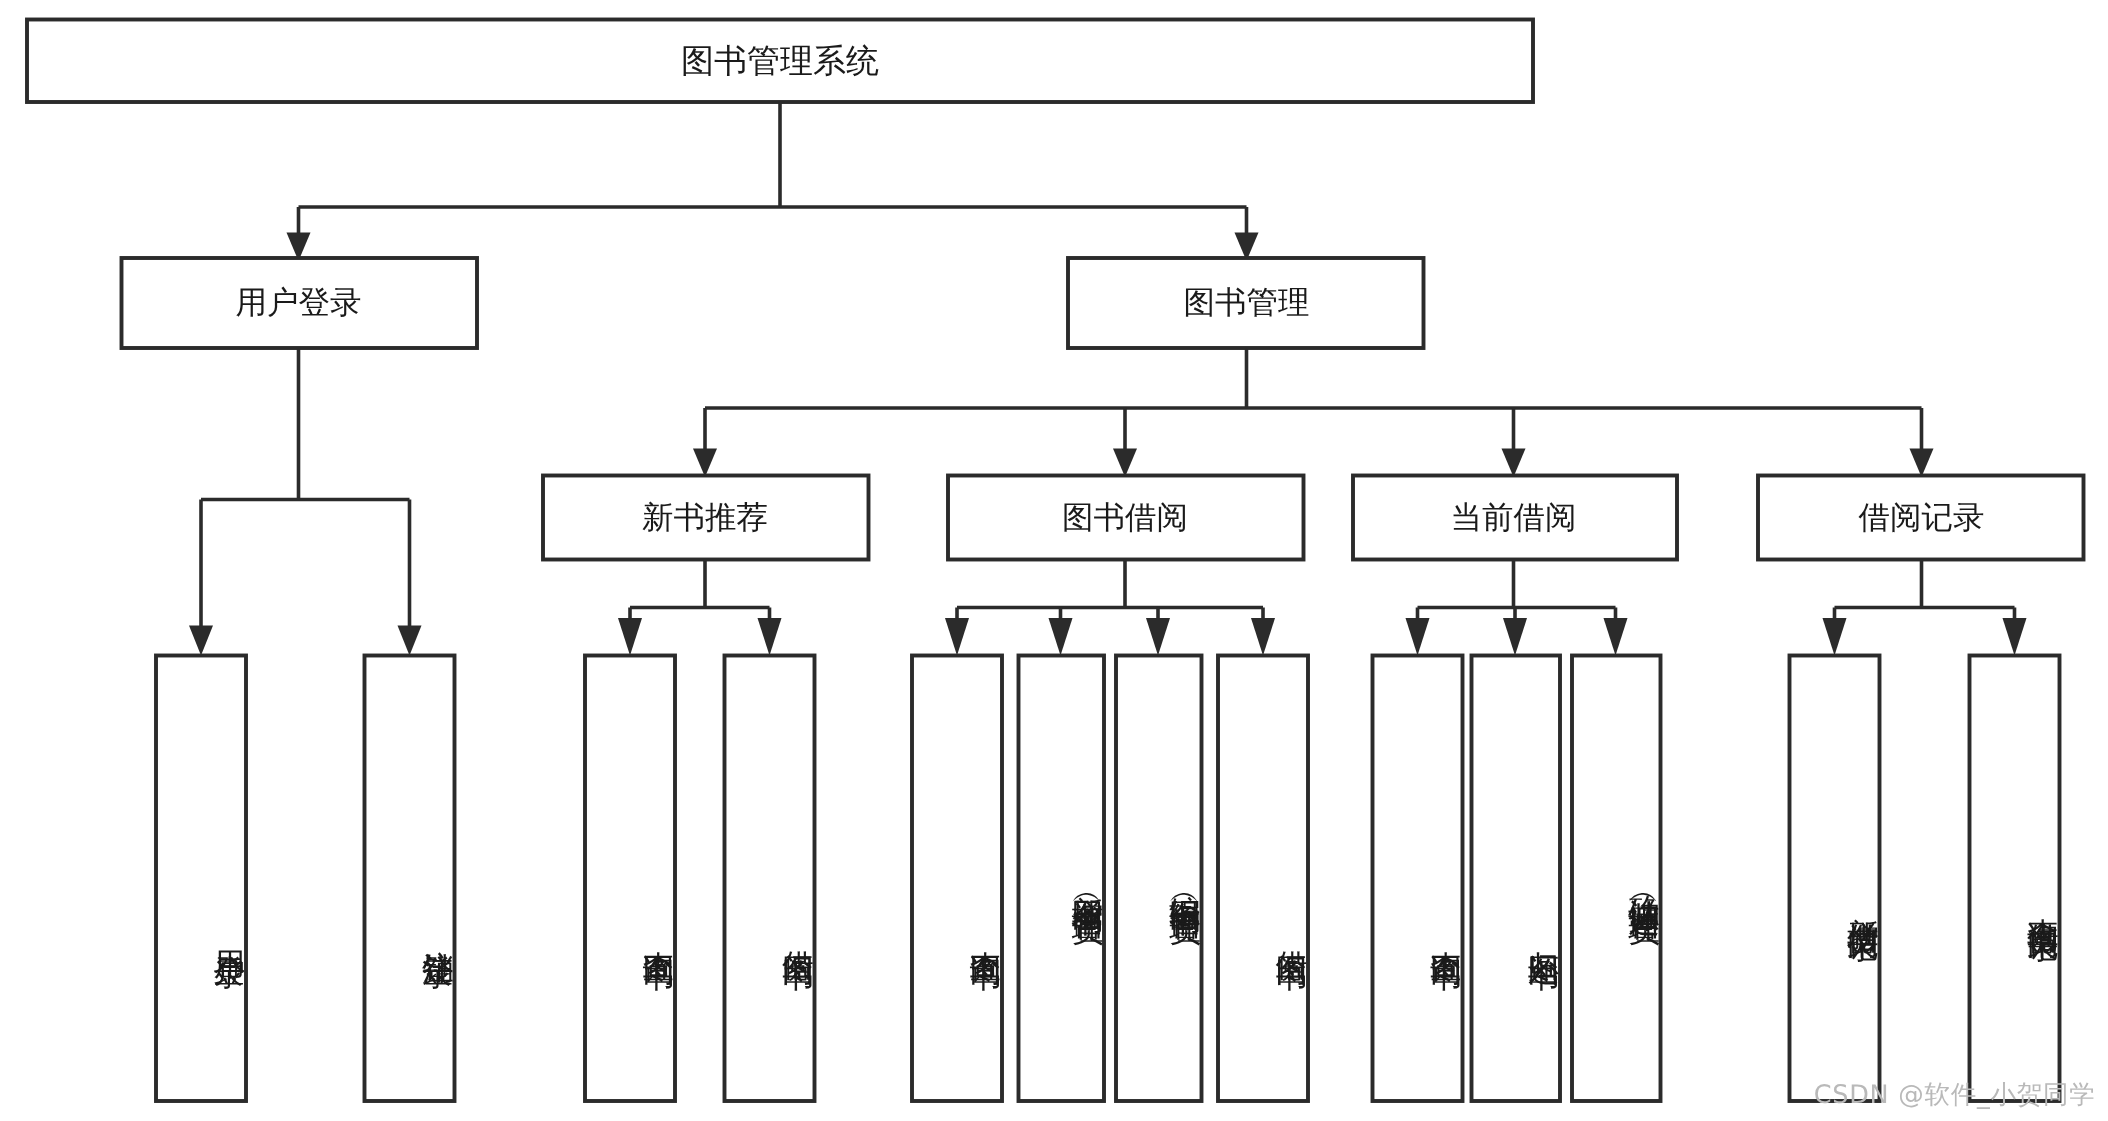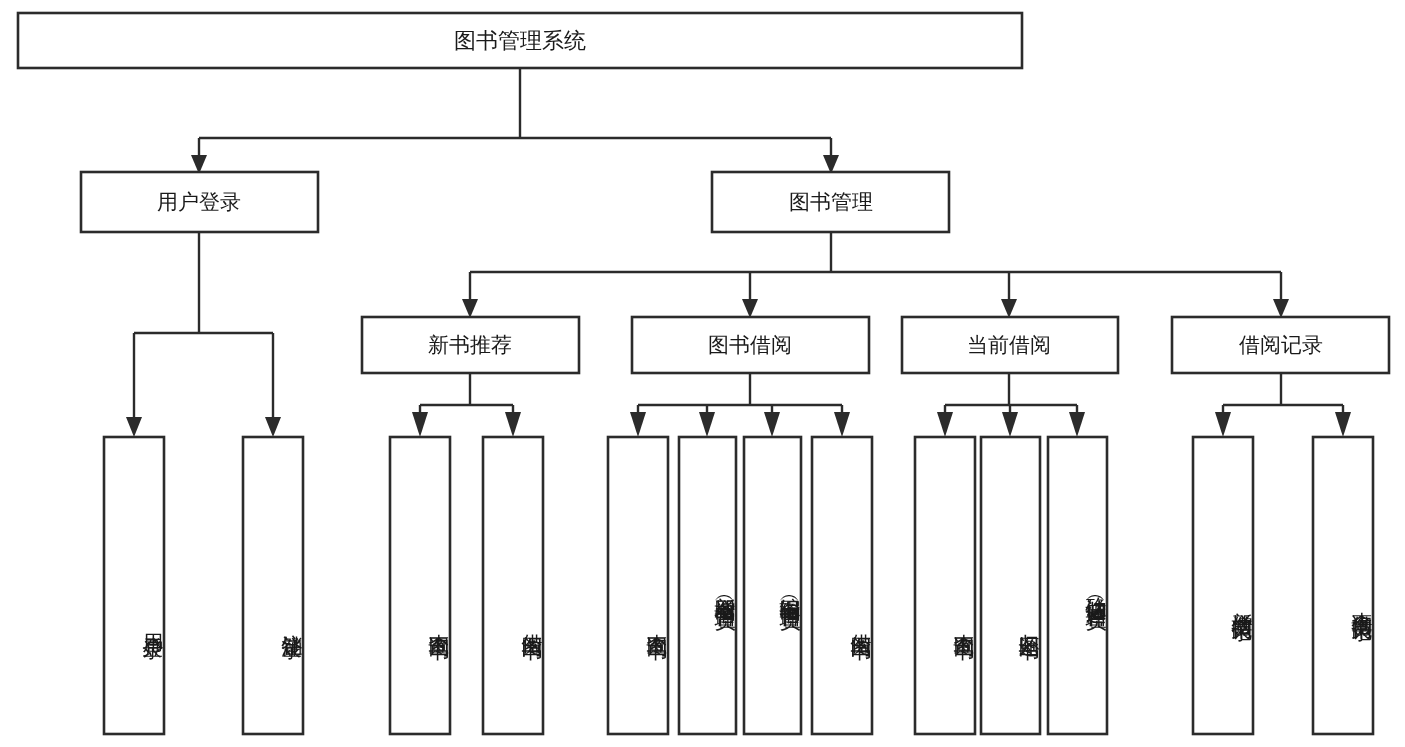--- a/index.html
+++ b/index.html
@@ -202,13 +202,14 @@
   <div class="vert-label" style="left:608px; top:508px; width:60px; height:226px;">查询图书</div>
   <div class="vert-label" style="left:679px; top:444px; width:57px; height:290px;">新增图书（管理员）</div>
   <div class="vert-label" style="left:744px; top:444px; width:57px; height:290px;">编辑图书（管理员）</div>
   <div class="vert-label" style="left:812px; top:508px; width:60px; height:226px;">借阅图书</div>
   <div class="vert-label" style="left:915px; top:508px; width:60px; height:226px;">查询图书</div>
   <div class="vert-label" style="left:981px; top:508px; width:59px; height:226px;">归还图书</div>
   <div class="vert-label" style="left:1048px; top:444px; width:59px; height:290px;">确认归还（管理员）</div>
   <div class="vert-label" style="left:1193px; top:468px; width:60px; height:266px;">新增借阅记录</div>
   <div class="vert-label" style="left:1313px; top:468px; width:60px; height:266px;">查询借阅记录</div>
 
+  <div class="watermark">CSDN @软件_小贺同学</div>
 </div>
 
 </body></html>

